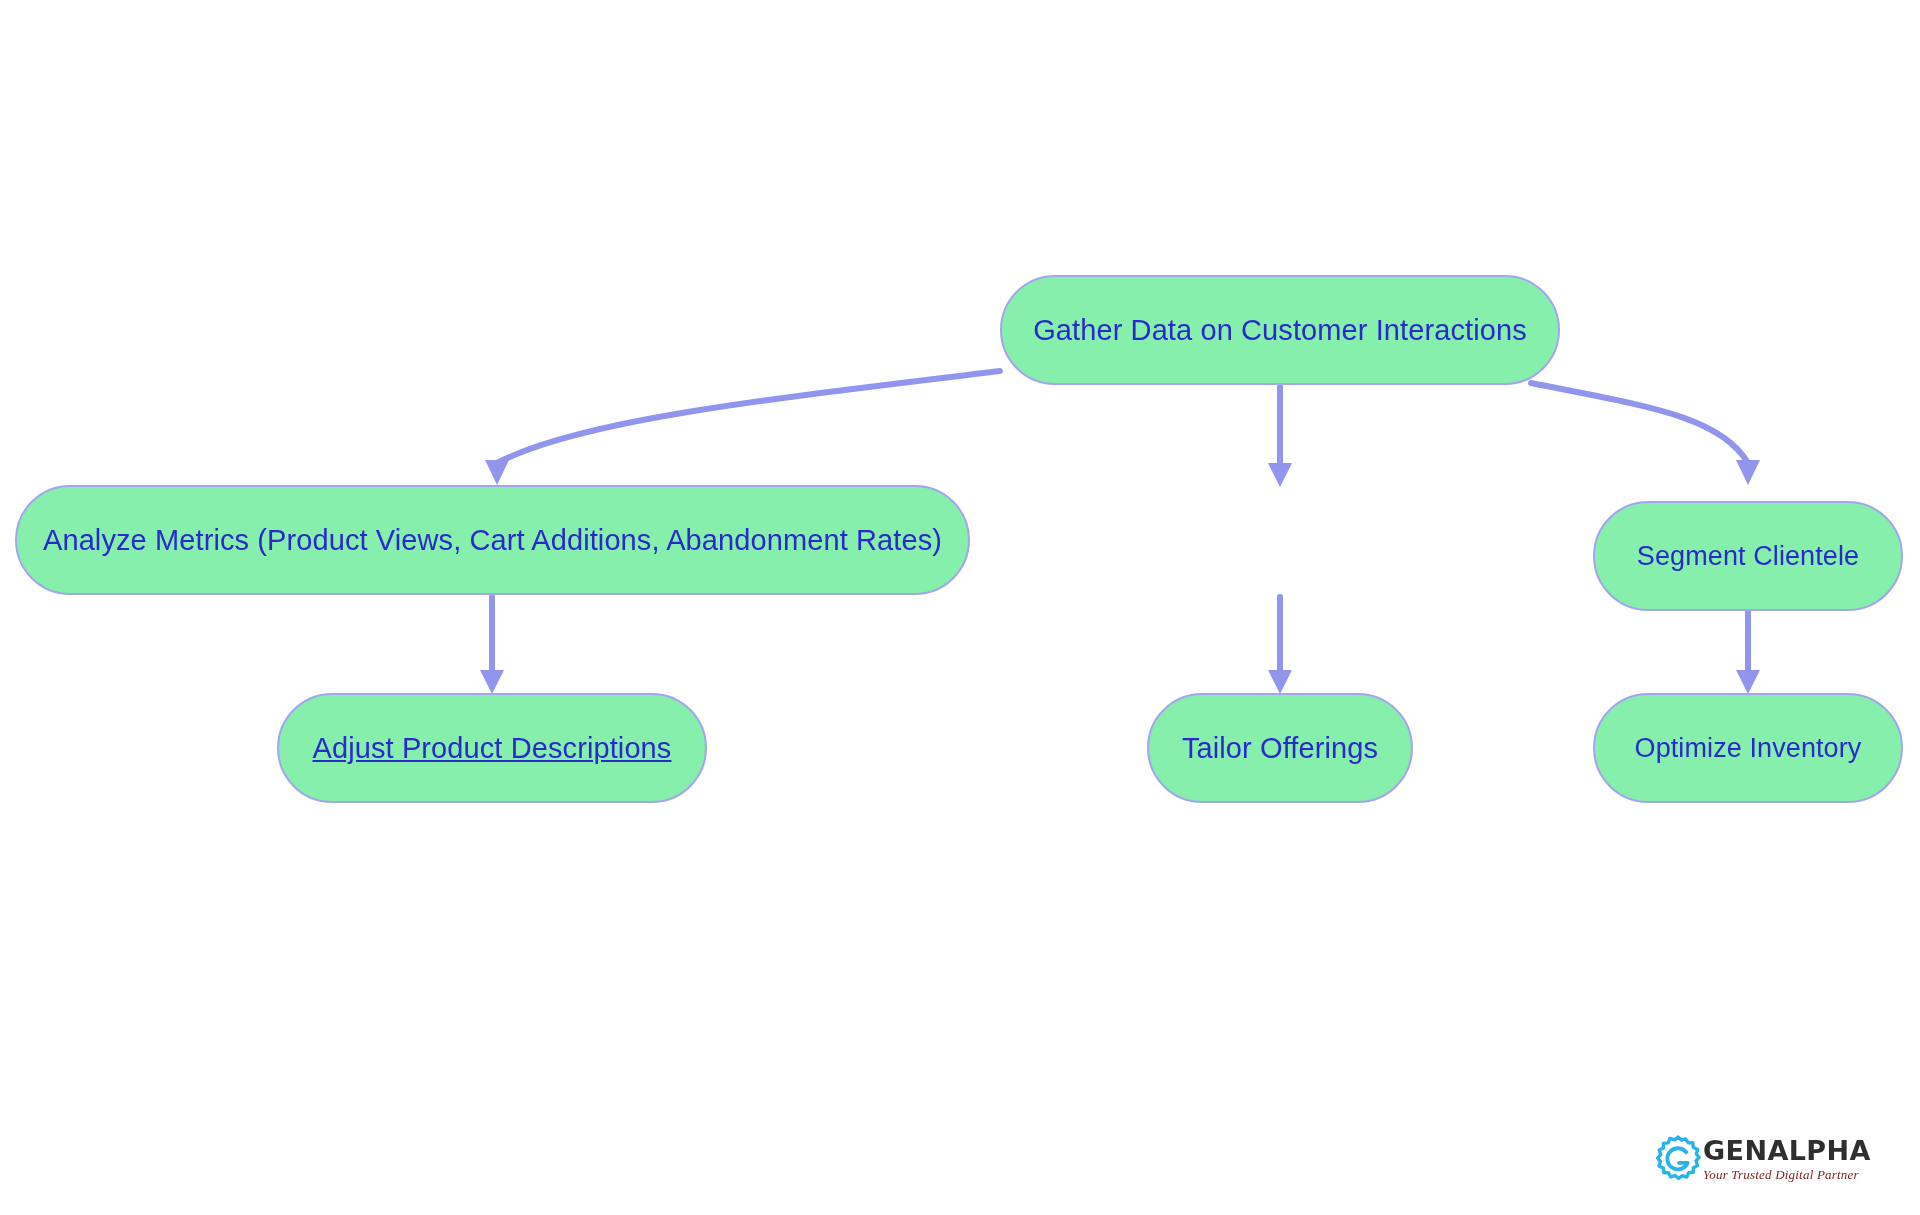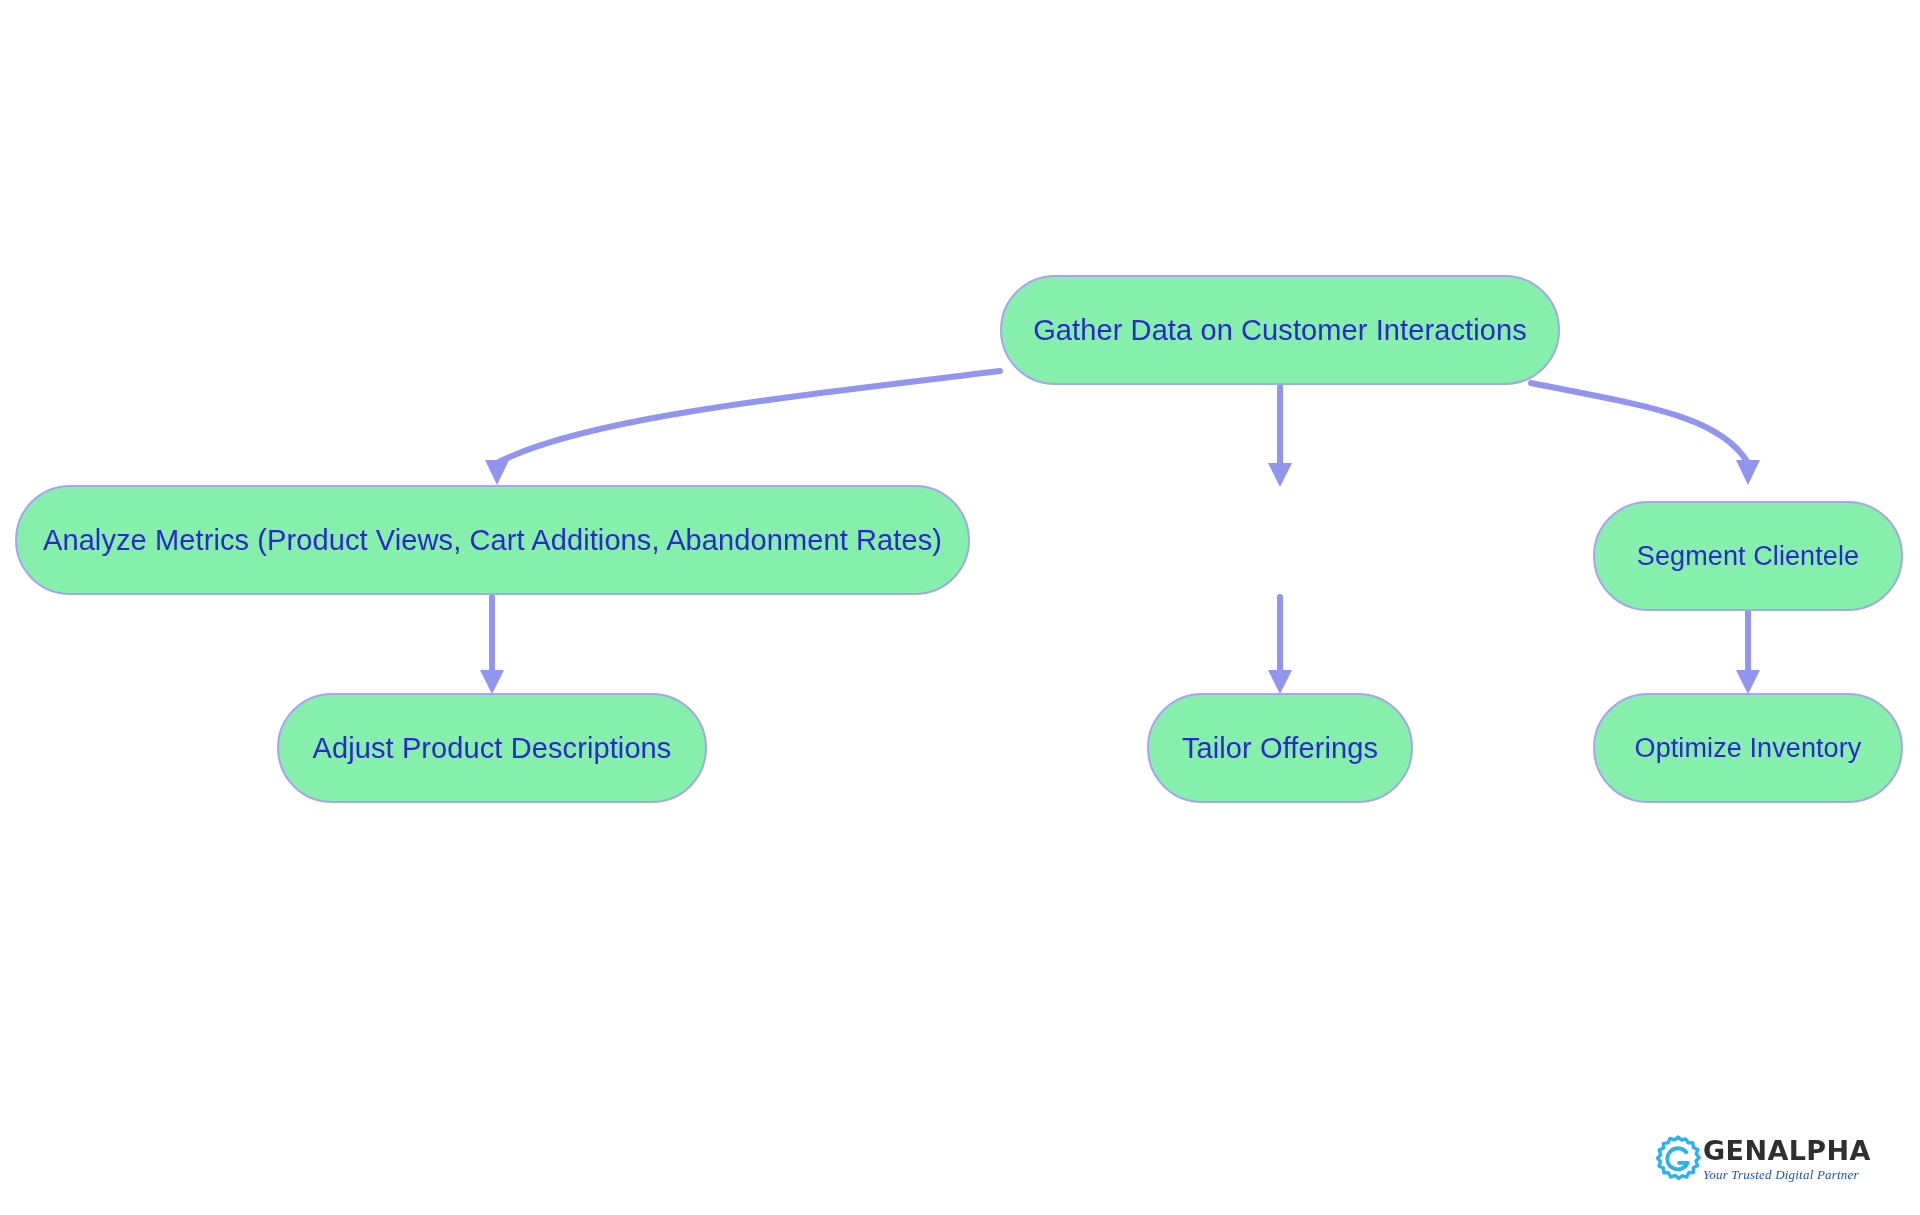--- a/index.html
+++ b/index.html
@@ -64,21 +64,21 @@
     font-family: "DejaVu Sans", sans-serif;
     font-weight: bold;
     font-size: 27px;
     color: #2f2f2f;
     letter-spacing: 0.4px;
   }
   #logo-tagline {
     font-family: "Liberation Serif", serif;
     font-style: italic;
     font-size: 13px;
-    color: #1d4ed8;
+    color: #7f1d1d;
     margin-top: 4px;
     letter-spacing: 0.2px;
   }
 </style>
 </head>
 <body>
 
 <div id="canvas">
 
   <svg id="edge-layer" viewBox="0 0 1920 1215" width="1920" height="1215" xmlns="http://www.w3.org/2000/svg">
@@ -112,21 +112,21 @@
 
   <div class="node" style="left:15px; top:485px; width:955px; height:110px; font-size:29px;">
     <span class="node-label">Analyze Metrics (Product Views, Cart Additions, Abandonment Rates)</span>
   </div>
 
 
   <div class="node" style="left:1593px; top:485px; width:310px; height:110px; font-size:27px;margin-top:16px;">
     <span class="node-label">Segment Clientele</span>
   </div>
 
-  <div class="node" style="left:277px; top:693px; width:430px; height:110px; font-size:29px;">
+  <div class="node" style="left:277px; top:693px; width:430px; height:110px; font-size:29px;text-decoration:underline;">
     <span class="node-label">Adjust Product Descriptions</span>
   </div>
 
   <div class="node" style="left:1147px; top:693px; width:266px; height:110px; font-size:29px;">
     <span class="node-label">Tailor Offerings</span>
   </div>
 
   <div class="node" style="left:1593px; top:693px; width:310px; height:110px; font-size:27px;">
     <span class="node-label">Optimize Inventory</span>
   </div>

